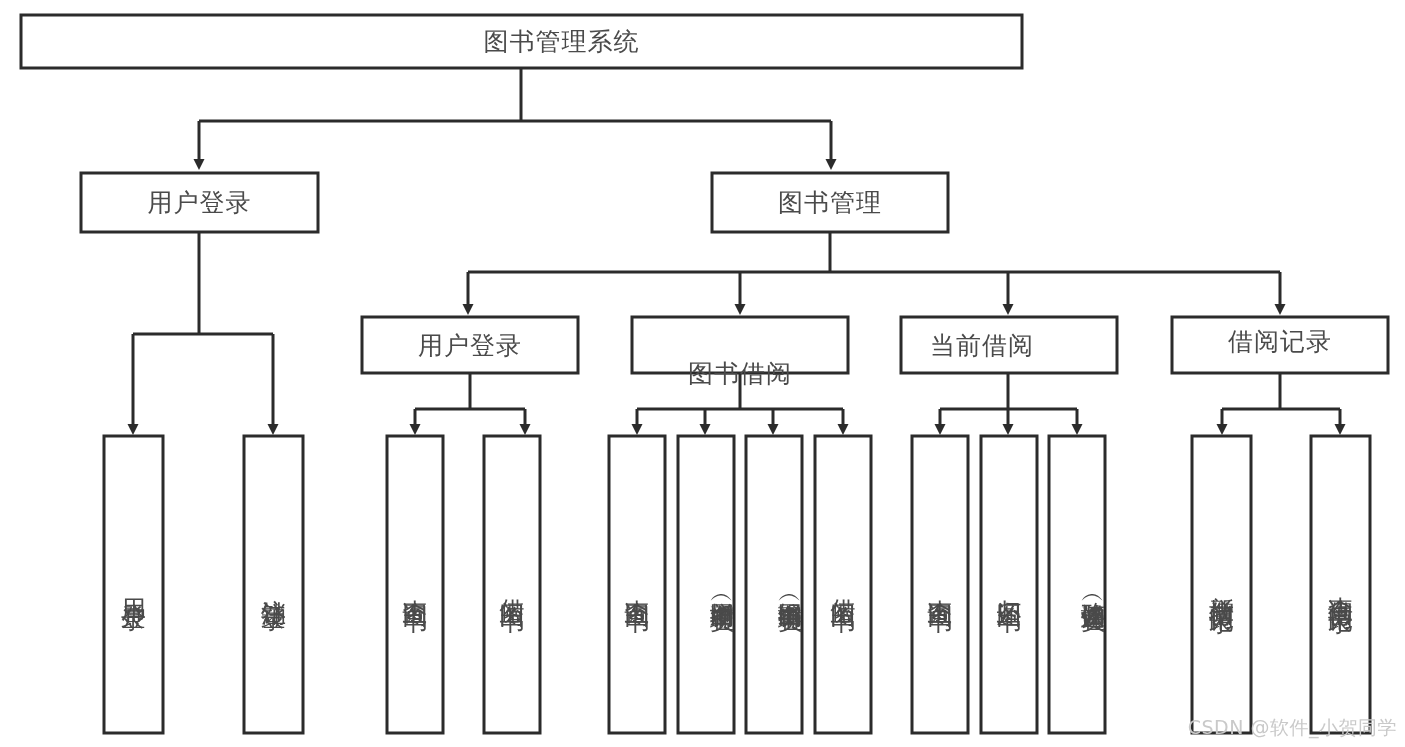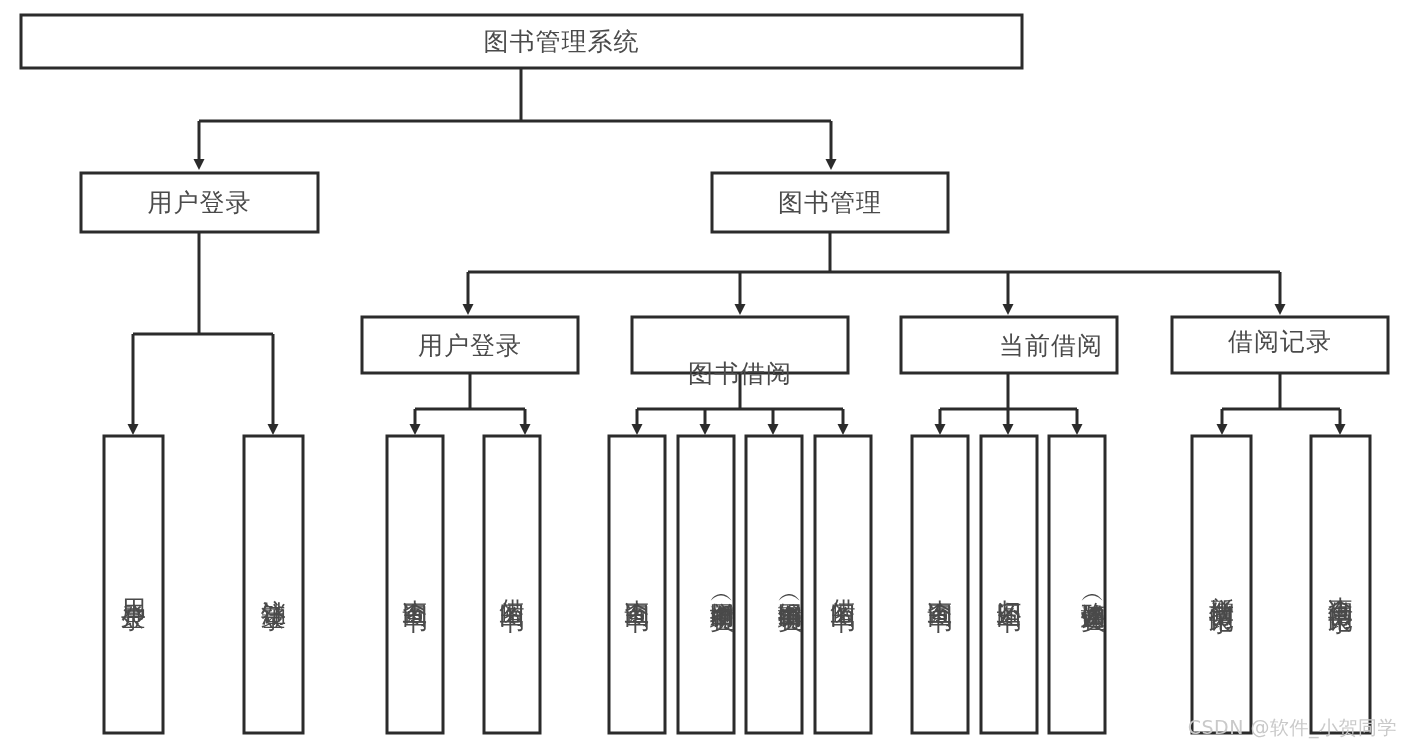--- a/index.html
+++ b/index.html
@@ -126,21 +126,21 @@
     <rect class="nodebox" x="1311" y="436" width="59" height="297"></rect>
   </svg>
 
   <div class="hlabel" style="left:21px;top:15px;width:1001px;height:53px;margin-left:40px;">图书管理系统</div>
 
   <div class="hlabel" style="left:81px;top:173px;width:237px;height:59px;">用户登录</div>
   <div class="hlabel" style="left:712px;top:173px;width:236px;height:59px;">图书管理</div>
 
   <div class="hlabel" style="left:362px;top:317px;width:216px;height:56px;">用户登录</div>
   <div class="hlabel" style="left:632px;top:333px;width:216px;height:56px;margin-top:12px;">图书借阅</div>
-  <div class="hlabel" style="left:943px;top:317px;width:216px;height:56px;">当前借阅</div>
+  <div class="hlabel" style="left:874px;top:317px;width:216px;height:56px;">当前借阅</div>
   <div class="hlabel" style="left:1172px;top:317px;width:216px;height:48px;">借阅记录</div>
 
   <div class="vlabel" style="left:104px;top:436px;width:59px;height:297px;">用户登录</div>
   <div class="vlabel" style="left:244px;top:436px;width:59px;height:297px;">注销登录</div>
 
   <div class="vlabel" style="left:387px;top:436px;width:56px;height:297px;">查询图书</div>
   <div class="vlabel" style="left:484px;top:436px;width:56px;height:297px;">借阅图书</div>
 
   <div class="vlabel" style="left:609px;top:436px;width:56px;height:297px;">查询图书</div>
   <div class="vlabel tight" style="left:678px;top:436px;width:56px;height:297px;align-items:flex-start;padding-top:6px;box-sizing:border-box;">新增图书（管理员）</div>

